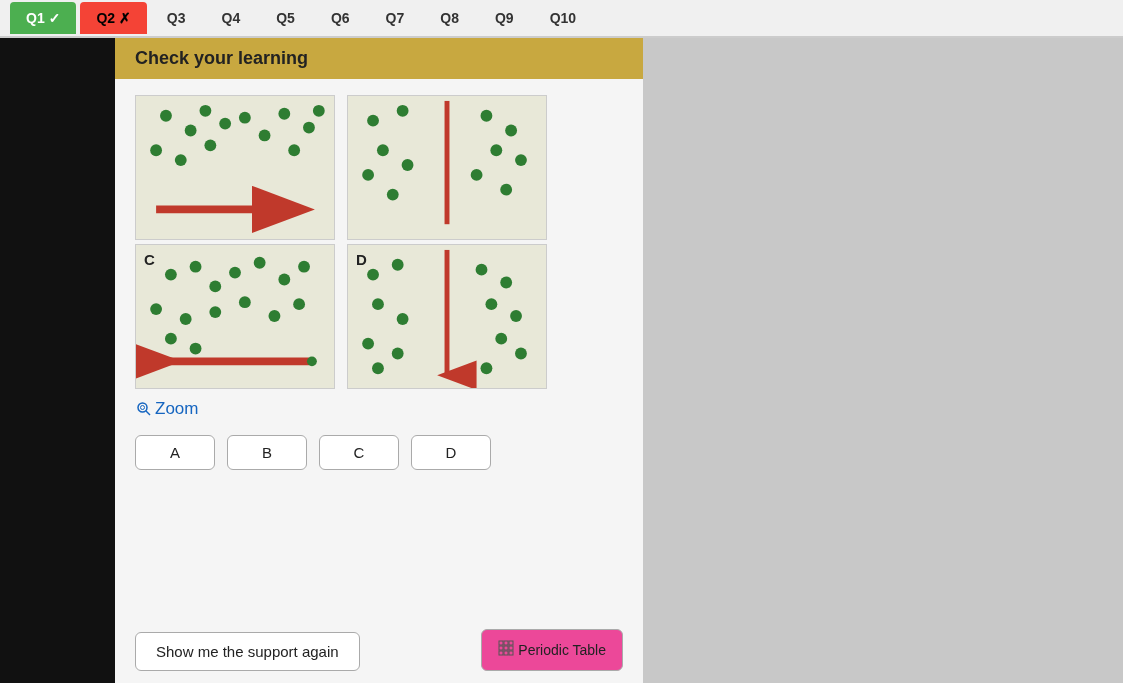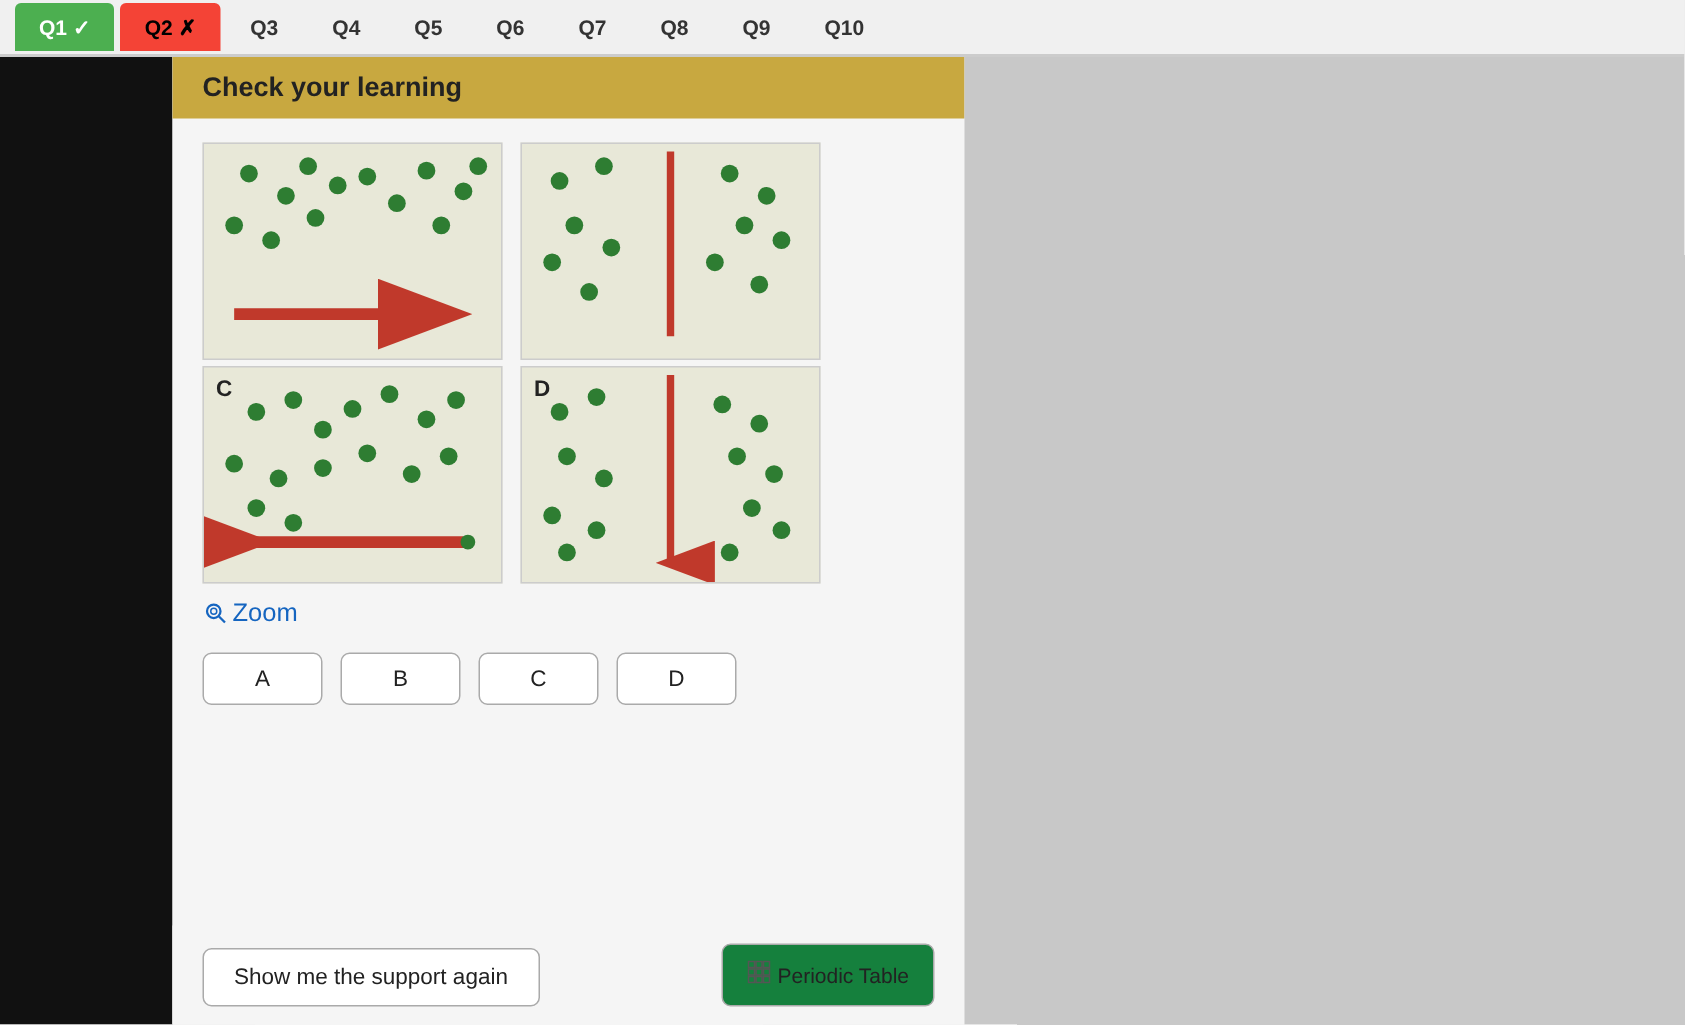--- a/index.html
+++ b/index.html
@@ -156,21 +156,21 @@
       background: white;
       border: 1.5px solid #aaa;
       border-radius: 6px;
       padding: 10px 20px;
       font-size: 15px;
       cursor: pointer;
       color: #222;
     }
 
     .periodic-table-btn {
-      background: #15803d;
+      background: #ec4899;
       border: 1.5px solid #aaa;
       border-radius: 6px;
       padding: 10px 16px;
       font-size: 14px;
       cursor: pointer;
       color: #222;
       display: flex;
       align-items: center;
       gap: 0;
     }

